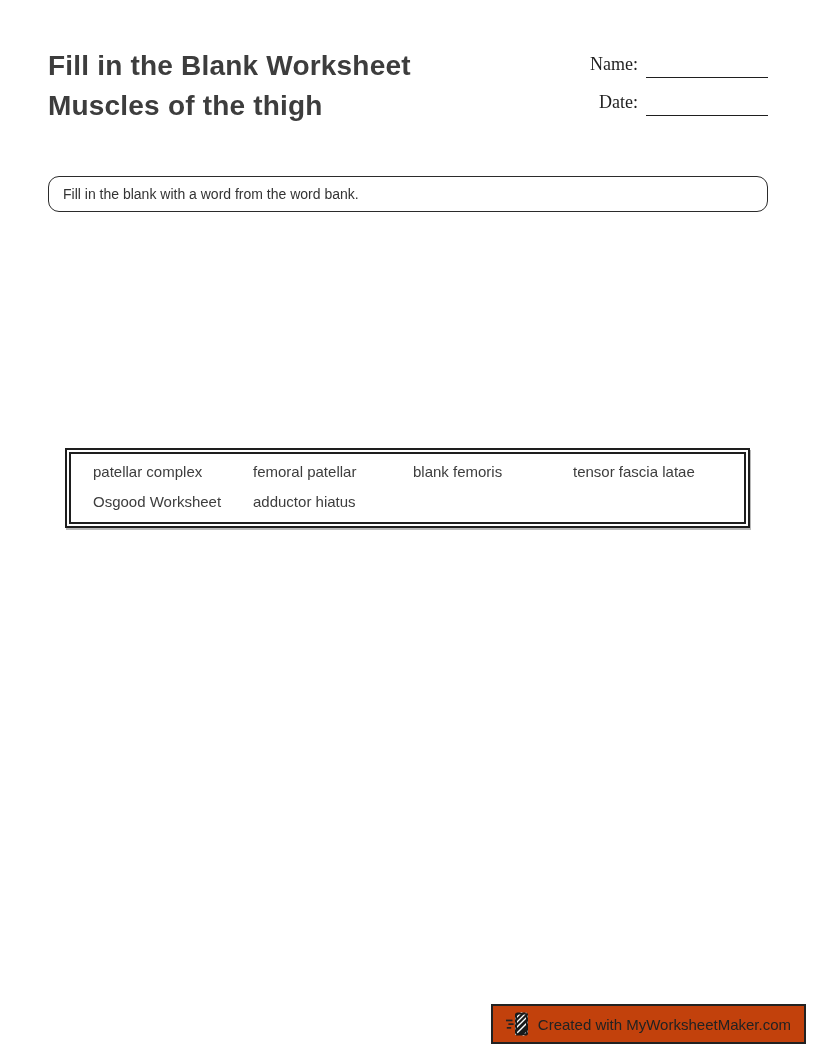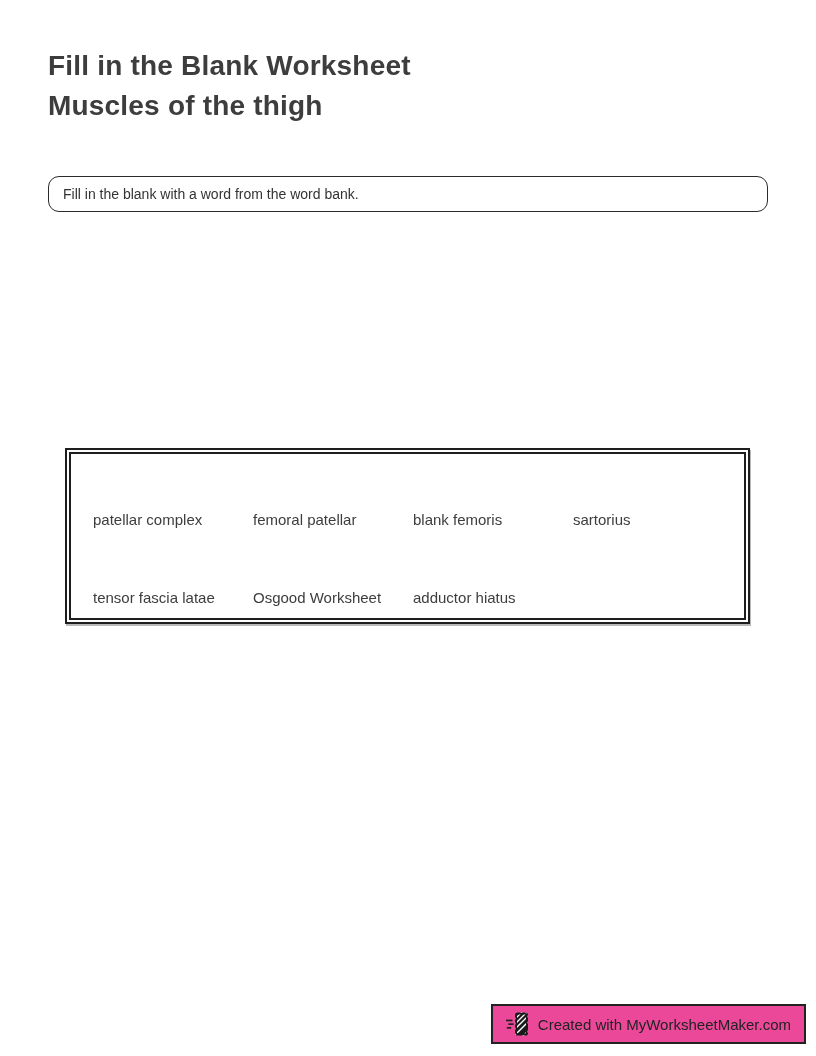--- a/index.html
+++ b/index.html
@@ -82,61 +82,70 @@
   }
   .wordbank-inner {
     border: 2px solid #1e1e1e;
     padding: 3px 8px 5px 22px;
     display: grid;
     grid-template-columns: repeat(4, 160px);
     font-size: 15px;
     line-height: 30px;
     color: #3d3d3d;
   }
-  .word { white-space: nowrap; margin-top: 48px; }
+  .word { white-space: nowrap; }
 
   
   .footer {
     position: absolute;
     right: 10px;
     bottom: 12px;
     height: 40px;
     box-sizing: border-box;
     border: 2px solid #222222;
-    background: #ec4899;
+    background: #c2410c;
     display: flex;
     align-items: center;
     padding: 0 13px;
     gap: 9px;
     font-size: 15px;
     color: #222222;
   }
   .footer svg { display: block; }
 </style>
 </head>
 <body>
 
 <div class="page">
 
   <div class="title">
     <div>Fill in the Blank Worksheet</div>
     <div>Muscles of the thigh</div>
   </div>
 
+  <div class="namedate">
+    <div class="nd-row">
+      <span class="nd-label">Name:</span>
+      <span class="nd-line"></span>
+    </div>
+    <div class="nd-row">
+      <span class="nd-label">Date:</span>
+      <span class="nd-line"></span>
+    </div>
+  </div>
 
   <div class="instruction-box">
     <span>Fill in the blank with a word from the word bank.</span>
   </div>
 
   <div class="wordbank">
     <div class="wordbank-inner">
       <span class="word">patellar complex</span>
       <span class="word">femoral patellar</span>
       <span class="word">blank femoris</span>
-      <span class="word">sartorius</span>
       <span class="word">tensor fascia latae</span>
       <span class="word">Osgood Worksheet</span>
       <span class="word">adductor hiatus</span>
     </div>
   </div>
 
   <div class="footer">
     <span>
       <svg width="23" height="26" viewBox="0 0 23 26" xmlns="http://www.w3.org/2000/svg">
         <defs>

